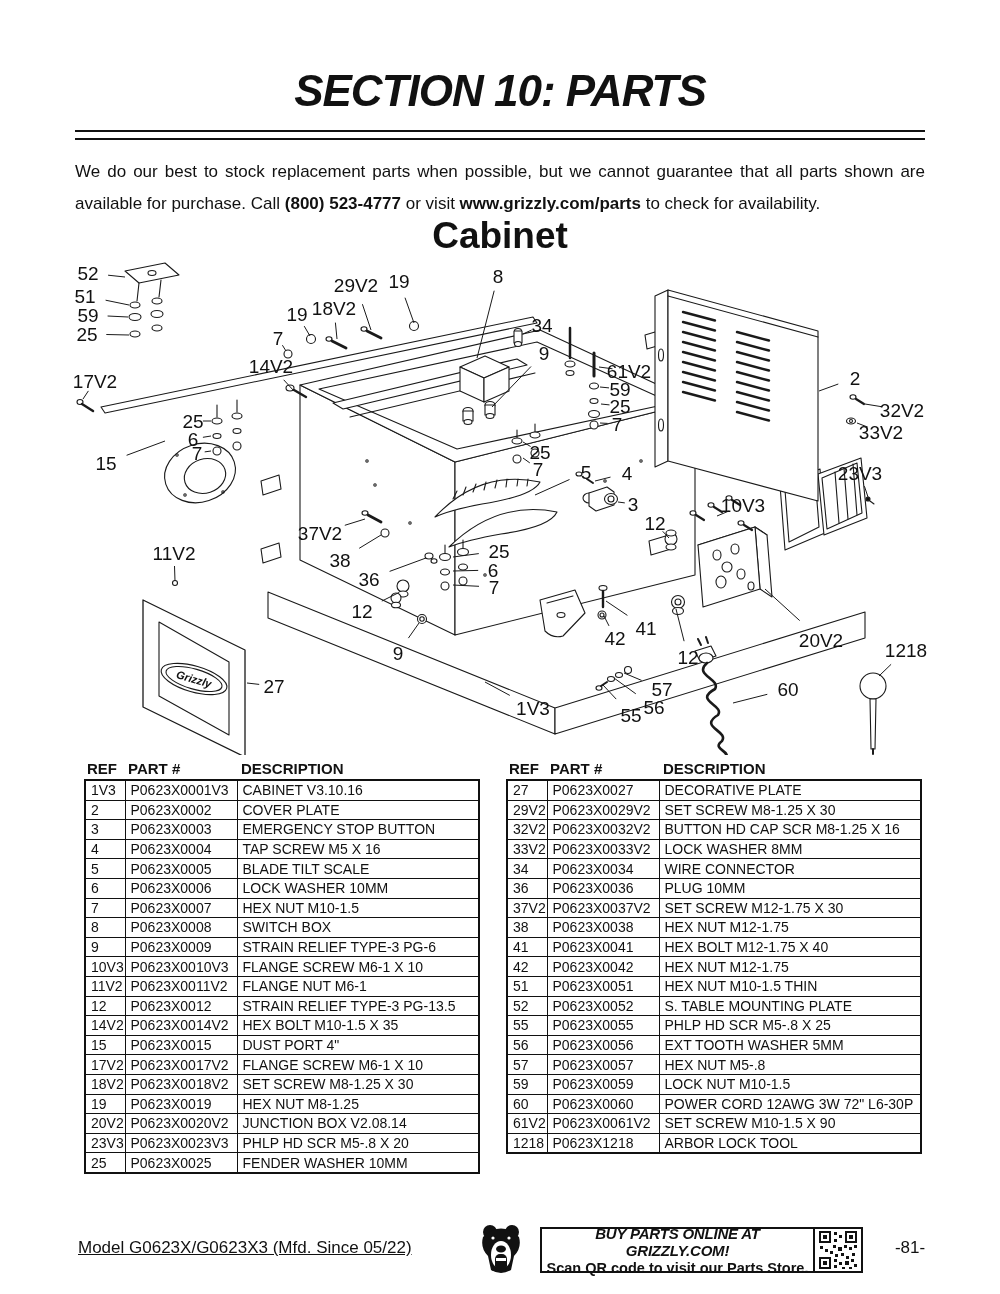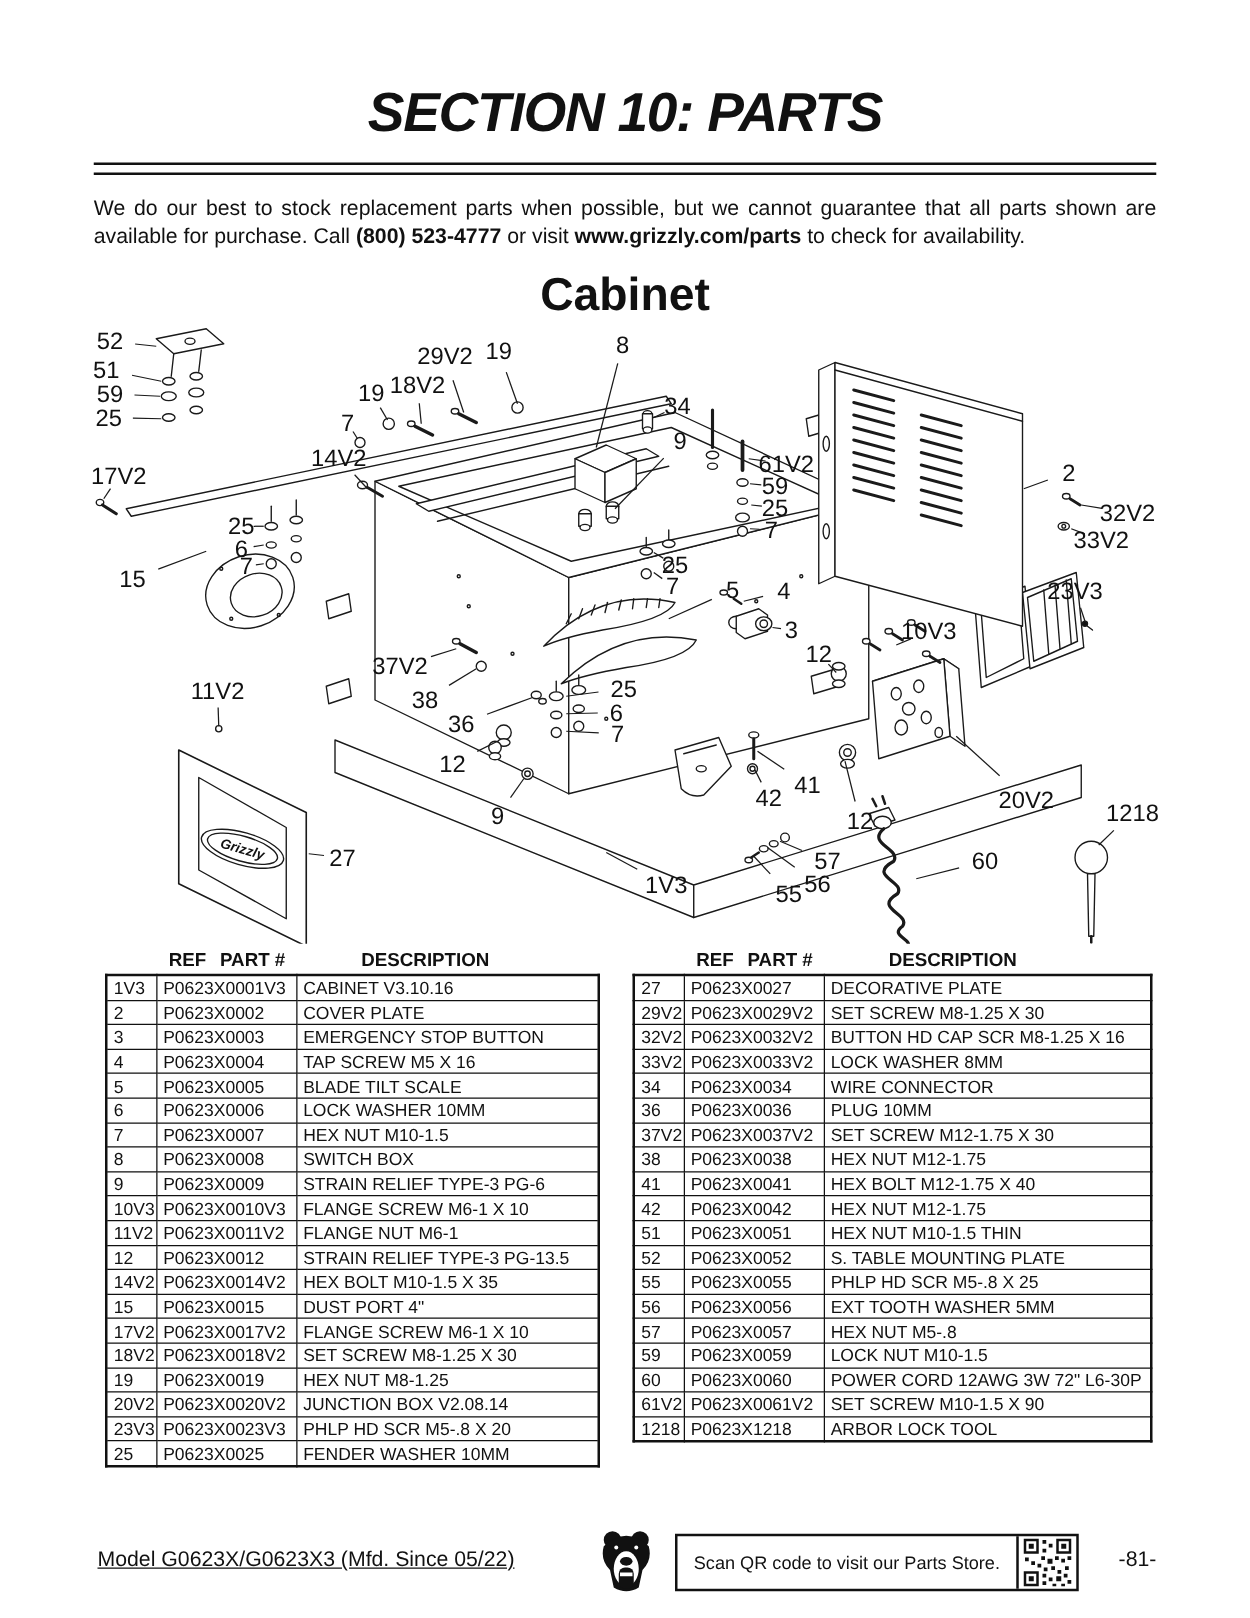--- a/index.html
+++ b/index.html
@@ -3,35 +3,35 @@
 <meta charset="utf-8">
 <style>
   html,body{margin:0;padding:0;}
   body{width:1000px;height:1294px;position:relative;background:#ffffff;
        font-family:"Liberation Sans",sans-serif;color:#111;overflow:hidden;}
   .abs{position:absolute;}
   .section-title{left:0;right:0;top:66px;text-align:center;font-size:44px;font-weight:bold;
                  letter-spacing:-1px;font-style:italic;}
   .double-rule{left:75px;width:850px;top:130px;height:6px;
                border-top:2.5px solid #111;border-bottom:2.5px solid #111;}
-  .intro{left:75px;width:850px;top:156px;font-size:17px;line-height:22px;text-align:justify;}
+  .intro{left:75px;width:850px;top:156px;font-size:17px;line-height:32px;text-align:justify;}
   .intro b{font-weight:bold;}
   .diagram-title{left:0;right:0;top:215px;text-align:center;font-size:37px;font-weight:bold;}
   .tbl-head{position:absolute;height:18px;font-size:15px;font-weight:bold;}
-  .tbl-head span{position:absolute;top:0;white-space:nowrap;margin-left:48px;}
+  .tbl-head span{position:absolute;top:0;white-space:nowrap;}
   .h-ref{left:3px;} .h-part{left:44px;} .h-desc{left:157px;}
   table.parts{position:absolute;border-collapse:collapse;border:2px solid #111;table-layout:fixed;}
   table.parts td{border:1px solid #111;font-size:14px;height:18.6px;line-height:1;
                  padding:0 2px 0 5px;white-space:nowrap;overflow:hidden;}
   .footer-model{left:78px;top:1238px;font-size:17px;text-decoration:underline;}
   .page-num{left:880px;top:1238px;width:60px;text-align:center;font-size:17px;}
   .buy-box{left:540px;top:1227px;width:319px;height:42px;border:2px solid #111;display:flex;}
   .buy-text{flex:1;display:flex;flex-direction:column;justify-content:center;text-align:center;}
   .buy-l1{font-size:15px;font-weight:bold;font-style:italic;letter-spacing:-0.2px;}
-  .buy-l2{font-size:14.5px;font-weight:normal;margin-top:1px;}
+  .buy-l2{font-size:14.5px;font-weight:bold;margin-top:1px;}
   .qr-wrap{width:46px;border-left:2px solid #111;display:flex;align-items:center;justify-content:center;}
   svg text{font-family:"Liberation Sans",sans-serif;}
 </style>
 </head>
 <body>
 
 <div class="abs section-title">SECTION 10: PARTS</div>
 <div class="abs double-rule"></div>
 <div class="abs intro" id="intro"><span>We do our best to stock replacement parts when possible, but we cannot guarantee that all parts shown are available for purchase. Call </span><b>(800) 523-4777</b><span> or visit </span><b>www.grizzly.com/parts</b><span> to check for availability.</span></div>
 <div class="abs diagram-title">Cabinet</div>
@@ -635,20 +635,21 @@
   <ellipse cx="20" cy="31" rx="10" ry="14" fill="#fff"></ellipse>
   <ellipse cx="20" cy="25" rx="5" ry="3.5" fill="#111"></ellipse>
   <rect x="14" y="30" width="12" height="17" rx="5" fill="#111"></rect>
   <rect x="15" y="34" width="10" height="3" fill="#fff"></rect>
   <circle cx="12" cy="14" r="1.6" fill="#fff"></circle>
     <circle cx="28" cy="14" r="1.6" fill="#fff"></circle>
 </svg>
 
 <div class="abs buy-box">
   <div class="buy-text">
+    <div class="buy-l1">BUY PARTS ONLINE AT GRIZZLY.COM!</div>
     <div class="buy-l2">Scan QR code to visit our Parts Store.</div>
   </div>
   <div class="qr-wrap">
     <svg width="40" height="40" viewBox="0 0 40 40">
       <rect x="0" y="0" width="40" height="40" fill="#fff"></rect>
       <g fill="#111">
         <rect x="1" y="1" width="12" height="12"></rect>
           <rect x="27" y="1" width="12" height="12"></rect>
           <rect x="1" y="27" width="12" height="12"></rect>
       </g>

